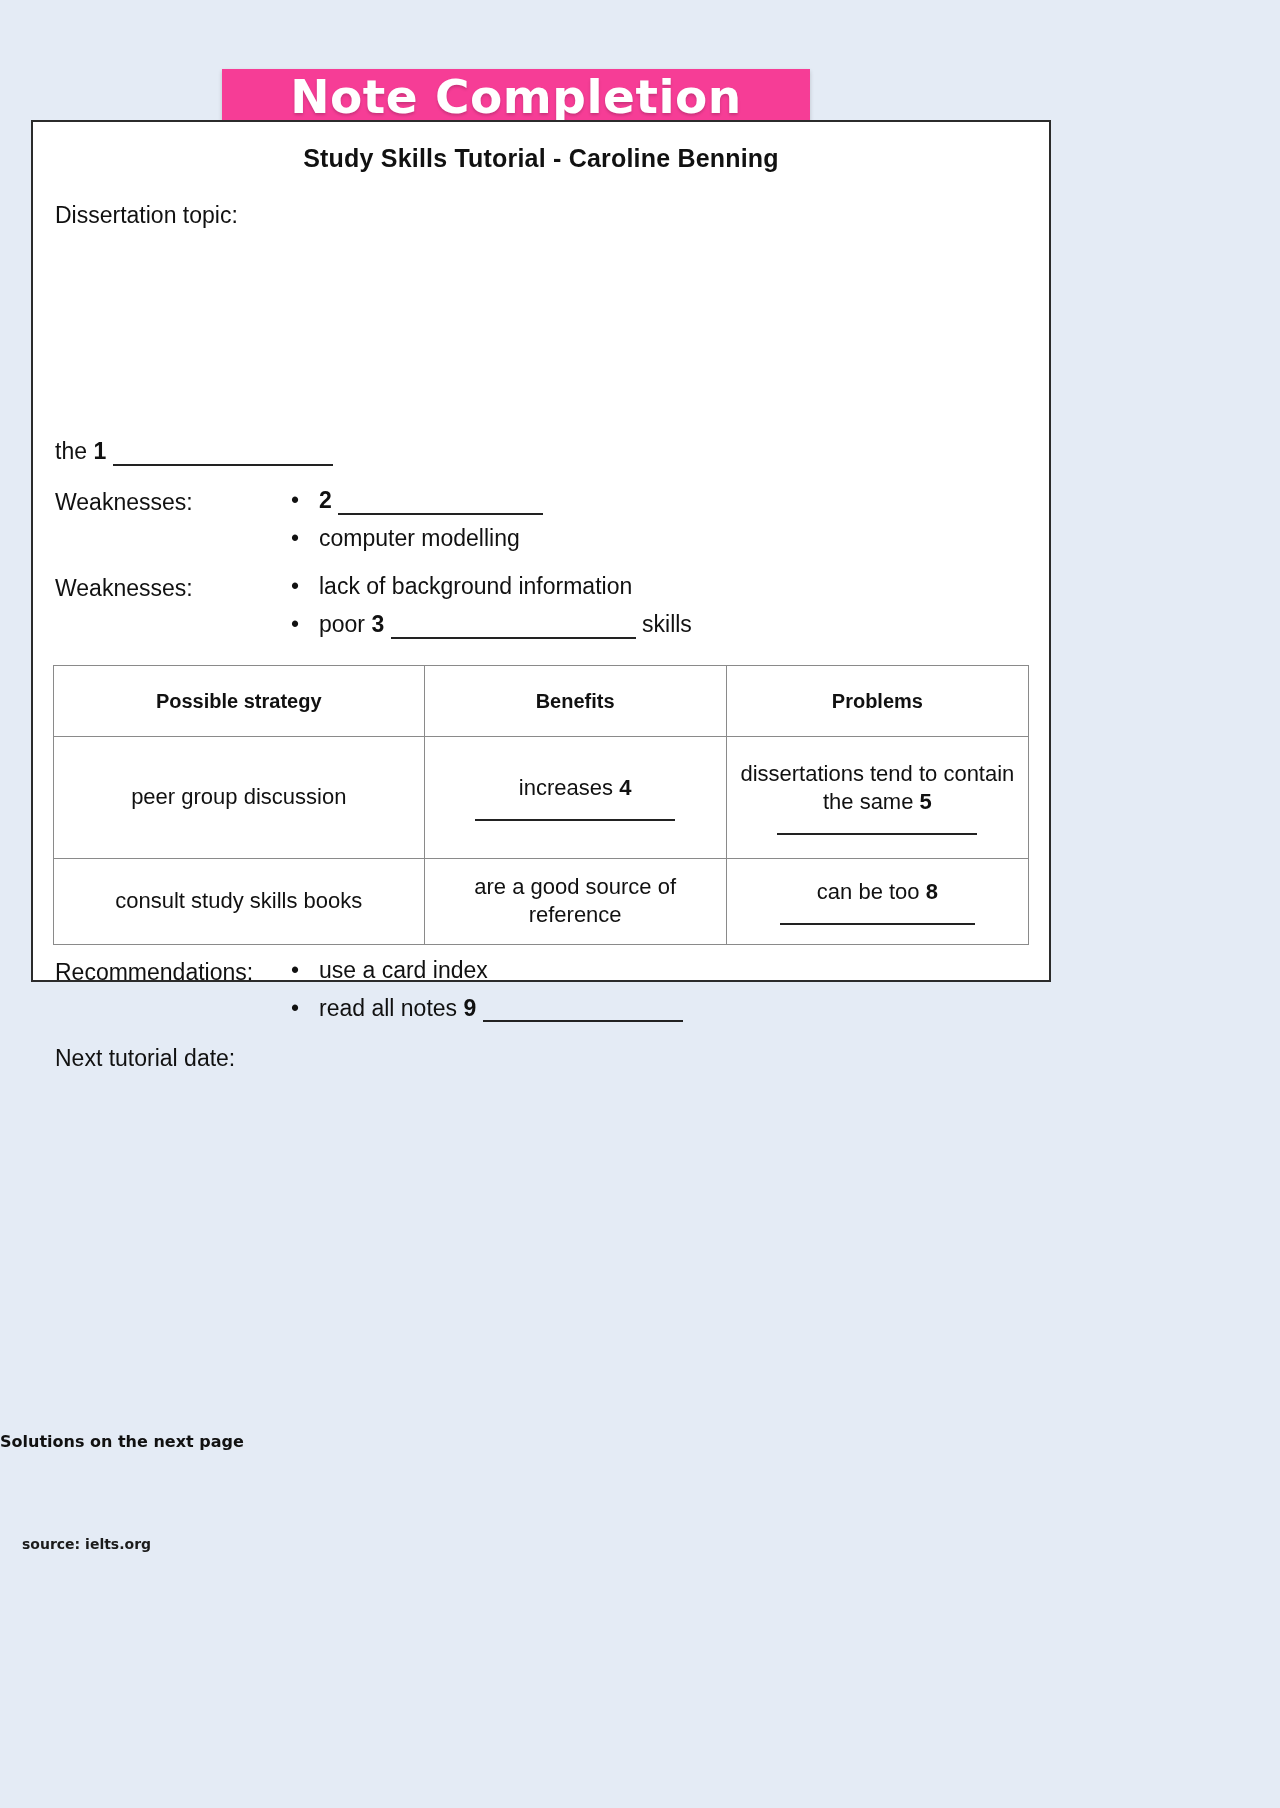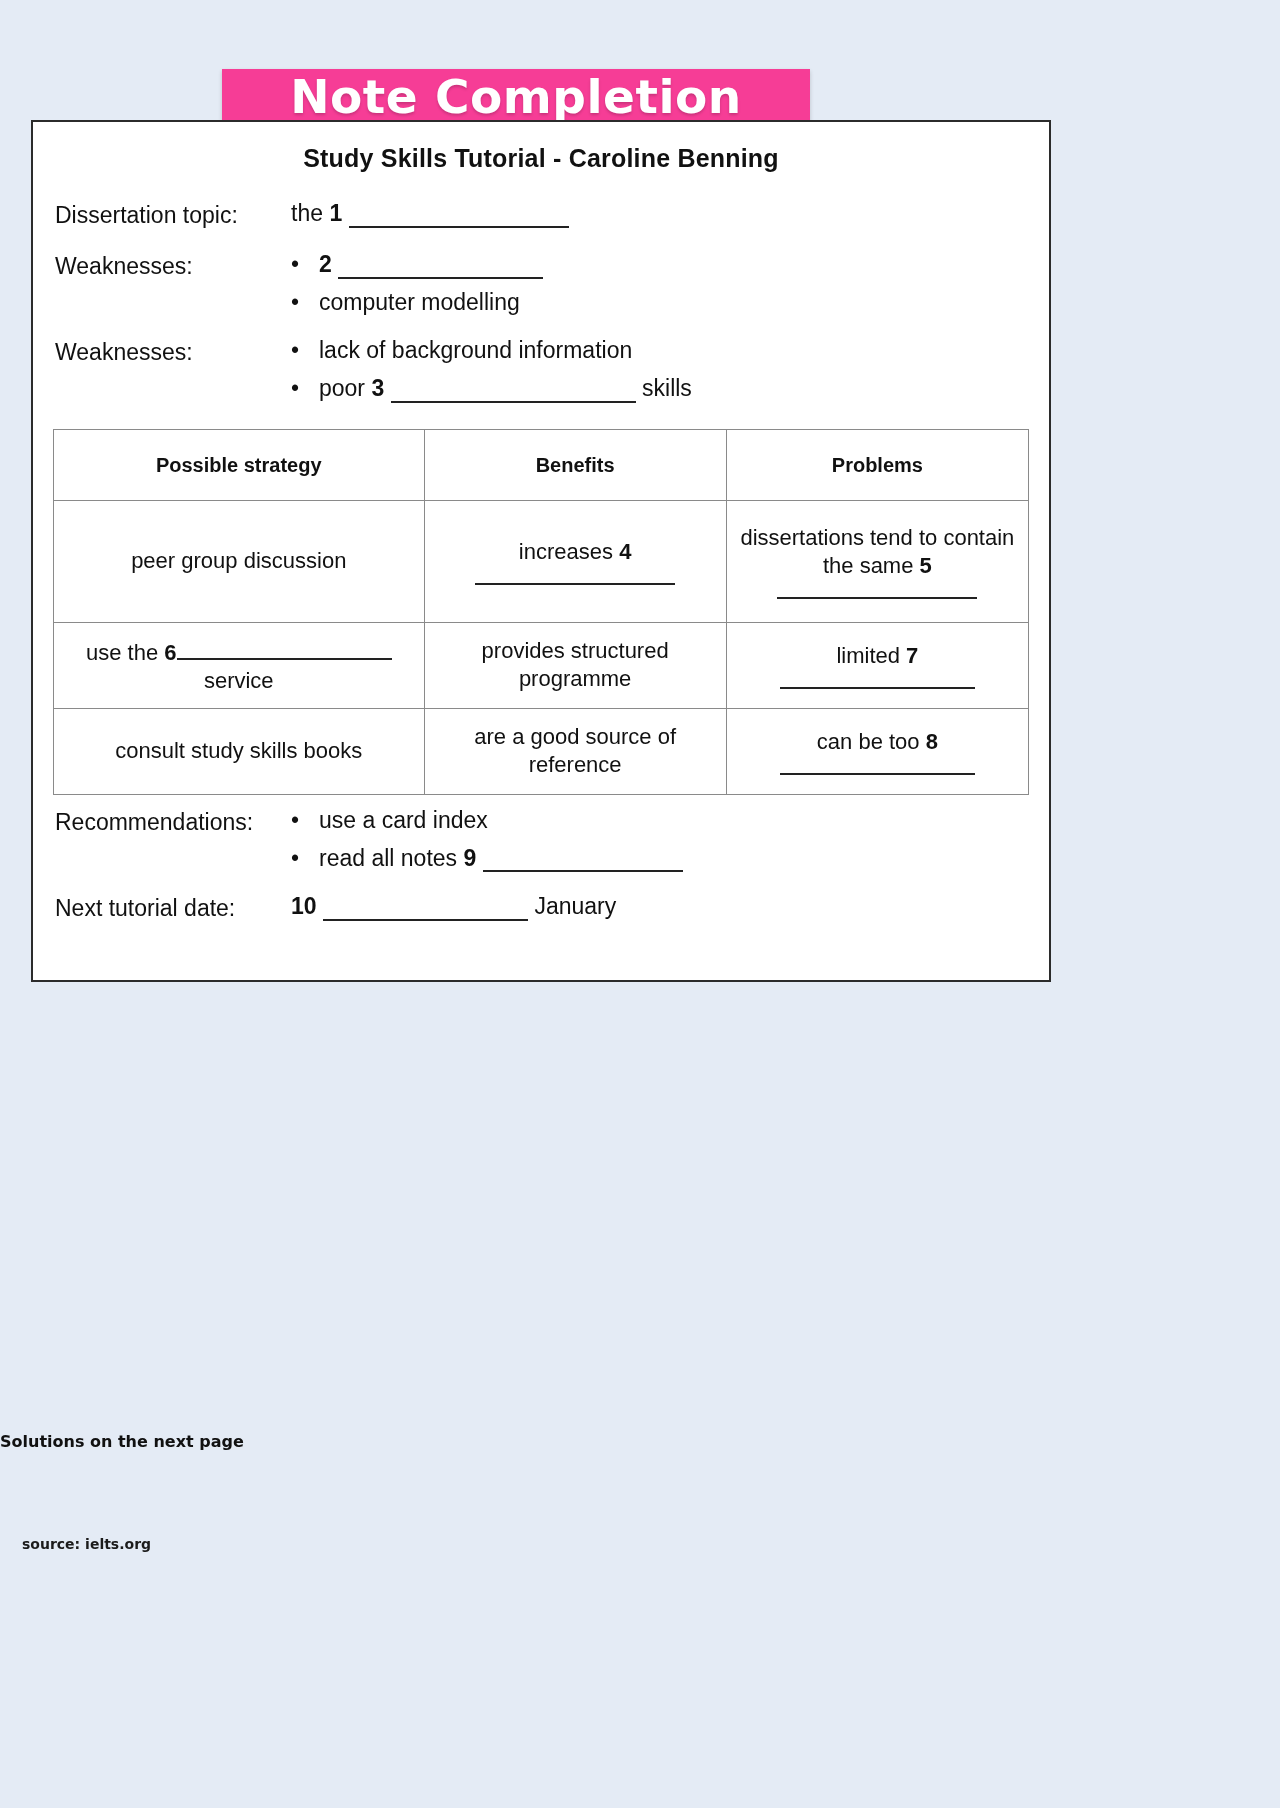--- a/index.html
+++ b/index.html
@@ -38,21 +38,21 @@
   .bullet{display:inline-block;width:28px;flex:0 0 28px;text-align:left;font-size:23px;}
   .num{font-weight:bold;}
   .blank{
     display:inline-block;border-bottom:2px solid #222;vertical-align:baseline;
     height:1.05em;
   }
   .b-220{width:220px;}
   .b-205{width:205px;}
   .b-245{width:245px;}
   .b-200{width:200px;}
-  .mt10{margin-top:14px;}
+  .mt10{margin-top:14px;flex-direction:column;}
   .mt18{margin-top:20px;}
   .mt8{margin-top:9px;}
 
   table.strategy{
     width:calc(100% - 40px);margin:26px auto 0;border-collapse:collapse;
     table-layout:fixed;
   }
   table.strategy th, table.strategy td{
     border:1px solid #8a8a8a;
     text-align:center;vertical-align:middle;
@@ -160,35 +160,20 @@
           <span>increases</span>
           <span class="num">4</span>
           <span class="cell-blank"></span>
         </td>
         <td>
           <span>dissertations tend to contain the same</span>
           <span class="num">5</span>
           <span class="cell-blank"></span>
         </td>
       </tr>
-      <tr class="r2">
-        <td>
-          <span>use the</span>
-          <span class="num">6</span><span class="inline-blank"></span><br>
-          <span>service</span>
-        </td>
-        <td>
-          <span>provides structured programme</span>
-        </td>
-        <td>
-          <span>limited</span>
-          <span class="num">7</span>
-          <span class="cell-blank cell-blank-sm"></span>
-        </td>
-      </tr>
       <tr class="r3">
         <td>
           <span>consult study skills books</span>
         </td>
         <td>
           <span>are a good source of reference</span>
         </td>
         <td>
           <span>can be too</span>
           <span class="num">8</span>
@@ -209,24 +194,19 @@
         </div>
         <div class="line-item mt8">
           <span class="bullet">•</span>
           <span>read all notes</span>&nbsp;<span class="num">9</span>&nbsp;<span class="blank b-200"></span>
         </div>
       </div>
     </div>
 
     <div class="row mt18">
       <div class="label">Next tutorial date:</div>
-      <div class="content">
-        <span class="line-item">
-          <span class="num">10</span>&nbsp;<span class="blank b-205"></span>&nbsp;<span>January</span>
-        </span>
-      </div>
     </div>
 
   </div>
 </div>
 
 <div class="footnote">Solutions on the next page</div>
 <div class="source">source: ielts.org</div>
 
 </body></html>

